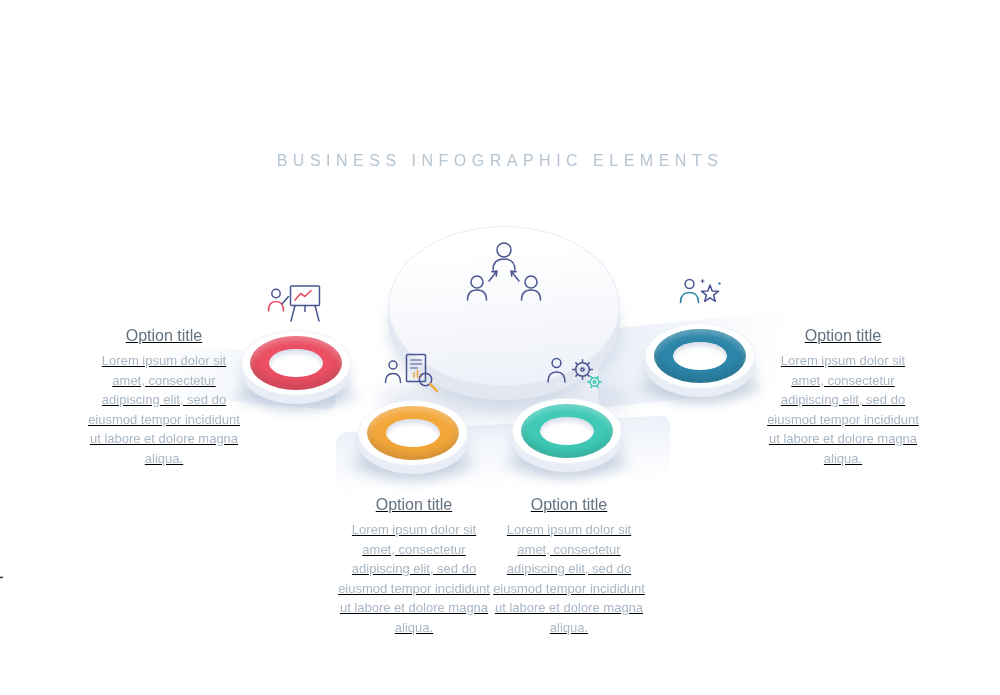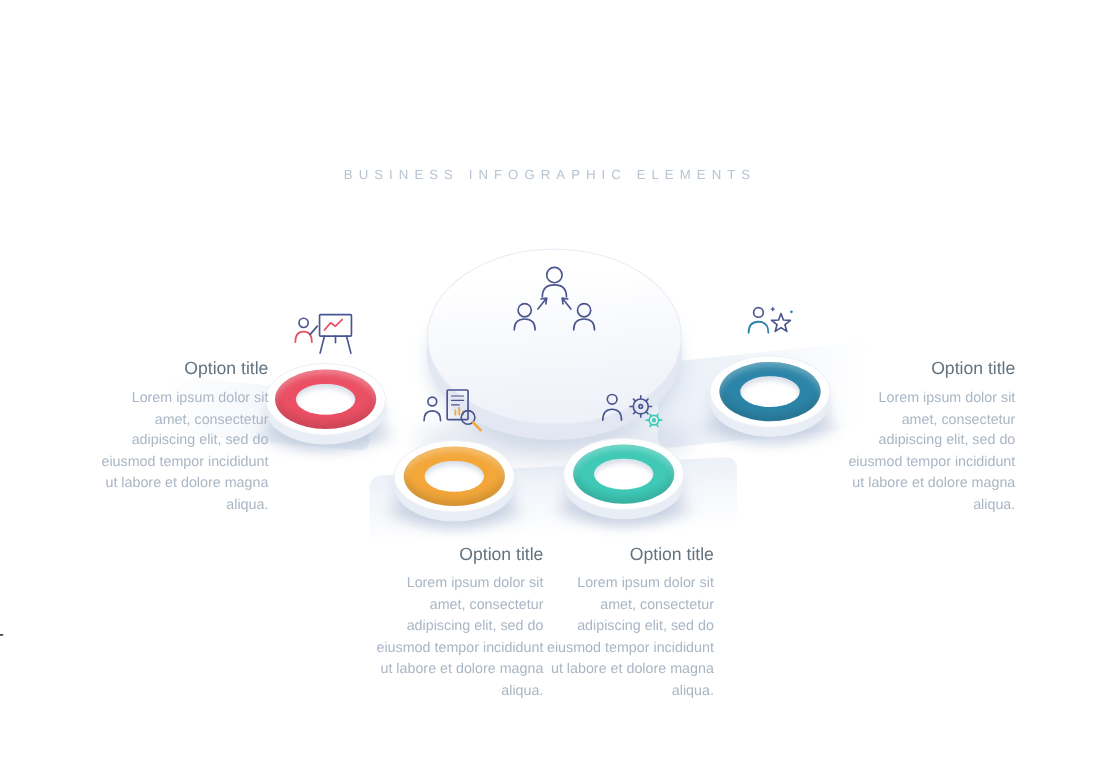--- a/index.html
+++ b/index.html
@@ -13,21 +13,21 @@
     position:absolute; left:4px; bottom:2px;
     transform:rotate(-90deg); transform-origin:0 100%;
     white-space:nowrap; font-size:18px; font-weight:500; color:#000;
     letter-spacing:.3px;
   }
   .wm-sep { margin:0 8px; font-weight:300; color:#333; }
 
   
   .title {
     position:absolute; top:152px; left:0; right:0; margin:0;
-    text-align:center; font-size:12px; font-weight:400;
+    text-align:center; font-size:16px; font-weight:400;
     letter-spacing:5.5px; color:#b6c4d1;
   }
 
   
   .streak { position:absolute; border-radius:10px; }
   .streak-right { left:598px; top:316px; width:268px; height:78px;
     background:linear-gradient(97deg, rgba(228,235,245,.85), rgba(255,255,255,0) 70%);
     transform:skewY(-6deg); }
   .streak-left { left:148px; top:350px; width:188px; height:52px;
     background:linear-gradient(to left, rgba(228,235,245,.8), rgba(255,255,255,0));
@@ -78,21 +78,21 @@
   .ic-2 { left:384px; top:350px; }
   .ic-3 { left:545px; top:350px; }
   .ic-4 { left:676px; top:274px; }
   svg .st { stroke:#4a5490; fill:none; stroke-width:1.5; stroke-linecap:round; stroke-linejoin:round; }
   svg .thin { stroke-width:1.1; }
   svg .ac  { stroke:var(--c); fill:none; stroke-width:1.6; stroke-linecap:round; stroke-linejoin:round; }
   svg .ac-thick { stroke-width:2.4; }
   svg .acf { fill:var(--c); stroke:none; }
 
   
-  .textblock { position:absolute; width:160px; text-align:right; }
+  .textblock { position:absolute; width:160px; text-align:center;text-decoration:underline; }
   .tb-1 { left:84px;  top:327px; }
   .tb-2 { left:334px; top:496px; }
   .tb-3 { left:489px; top:496px; }
   .tb-4 { left:763px; top:327px; }
   .opt-title { font-size:16px; color:#63727f; margin-bottom:6px; font-weight:400; }
   .opt-body  { font-size:13px; line-height:1.5; color:#a9b6c4; }
 </style>
 </head>
 <body>
 

